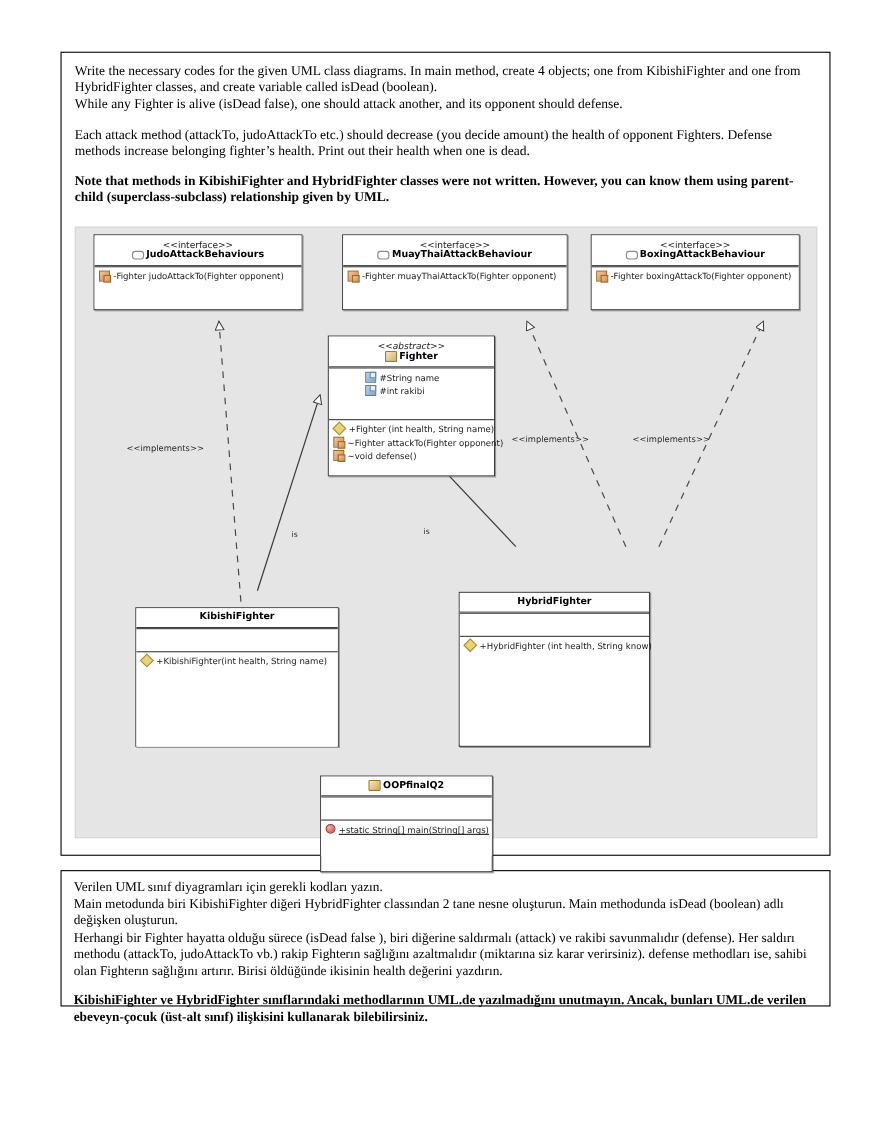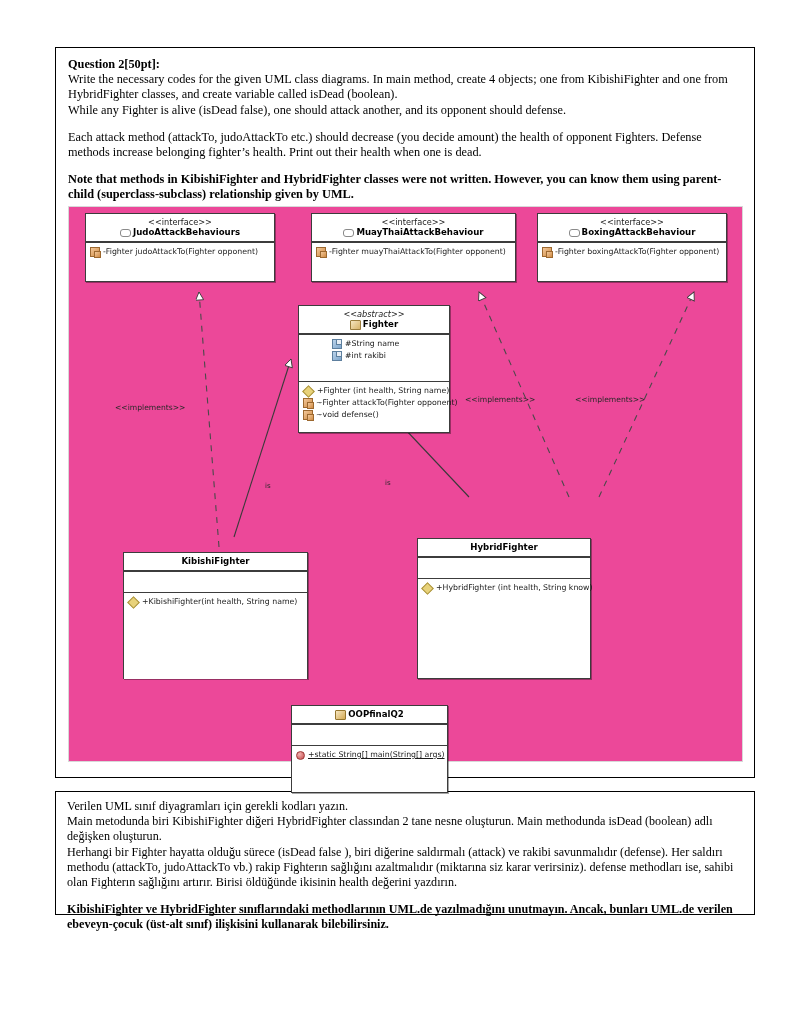--- a/index.html
+++ b/index.html
@@ -38,21 +38,21 @@
   .q-title { font-weight: bold; }
   .q-note { font-weight: bold; }
 
   
   #diagram {
     position: absolute;
     left: 12px;
     top: 158px;
     width: 675px;
     height: 556px;
-    background: #ec4899;
+    background: #e5e5e5;
     border: 1px solid #d8d8d8;
     box-sizing: border-box;
     text-decoration: underline;
   }
   #diagram-svg {
     position: absolute;
     left: 0; top: 0;
     width: 675px;
     height: 556px;
   }
@@ -93,21 +93,21 @@
     background: #ffffff;
   }
   .compartment.bordered { border-top: 1px solid #3c3c3c; }
   .compartment.empty { min-height: 14px; }
   .member {
     font-size: 7.8px;
     line-height: 12px;
     color: #1a1a1a;
     white-space: nowrap;
     display: flex;
-    align-items: center;
+    align-items: flex-start;
     gap: 3px;
   }
   .member .txt { display: inline-block; }
   .member .txt.underline { text-decoration: underline; }
 
   
   .ic {
     display: inline-block;
     width: 8px;
     height: 8px;
@@ -206,21 +206,20 @@
   }
   #turkish-panel p { margin: 0; }
   #turkish-panel p.gap { margin-top: 12px; font-weight: bold; }
 </style>
 </head>
 <body>
 
 <div id="question-panel">
 
   <div id="question-text">
-    <p class="q-title">Question 2[50pt]:</p>
     <p>Write the necessary codes for the given UML class diagrams. In main method, create 4 objects; one from KibishiFighter and one from HybridFighter classes, and create variable called isDead (boolean).</p>
     <p>While any Fighter is alive (isDead false), one should attack another, and its opponent should defense.</p>
     <p class="gap">Each attack method (attackTo, judoAttackTo etc.) should decrease (you decide amount) the health of opponent Fighters. Defense methods increase belonging fighter’s health. Print out their health when one is dead.</p>
     <p class="gap q-note">Note that methods in KibishiFighter and HybridFighter classes were not written. However, you can know them using parent-child (superclass-subclass) relationship given by UML.</p>
   </div>
 
   <div id="diagram">
 
     <svg id="diagram-svg" viewBox="0 0 675 556" preserveAspectRatio="none">
       <defs>

